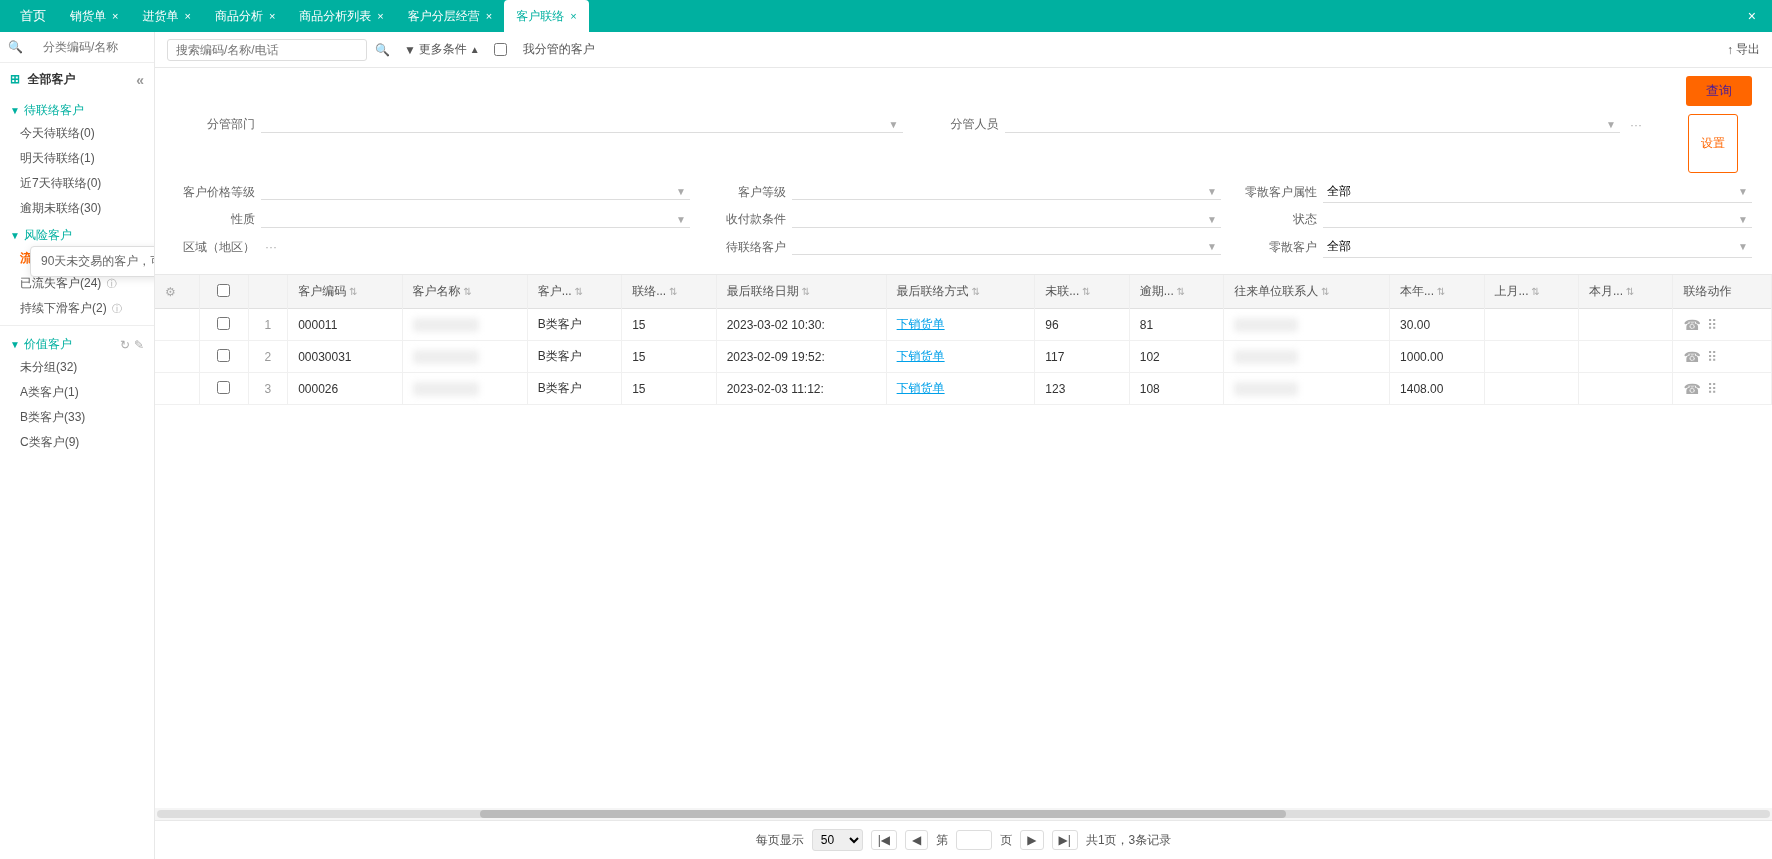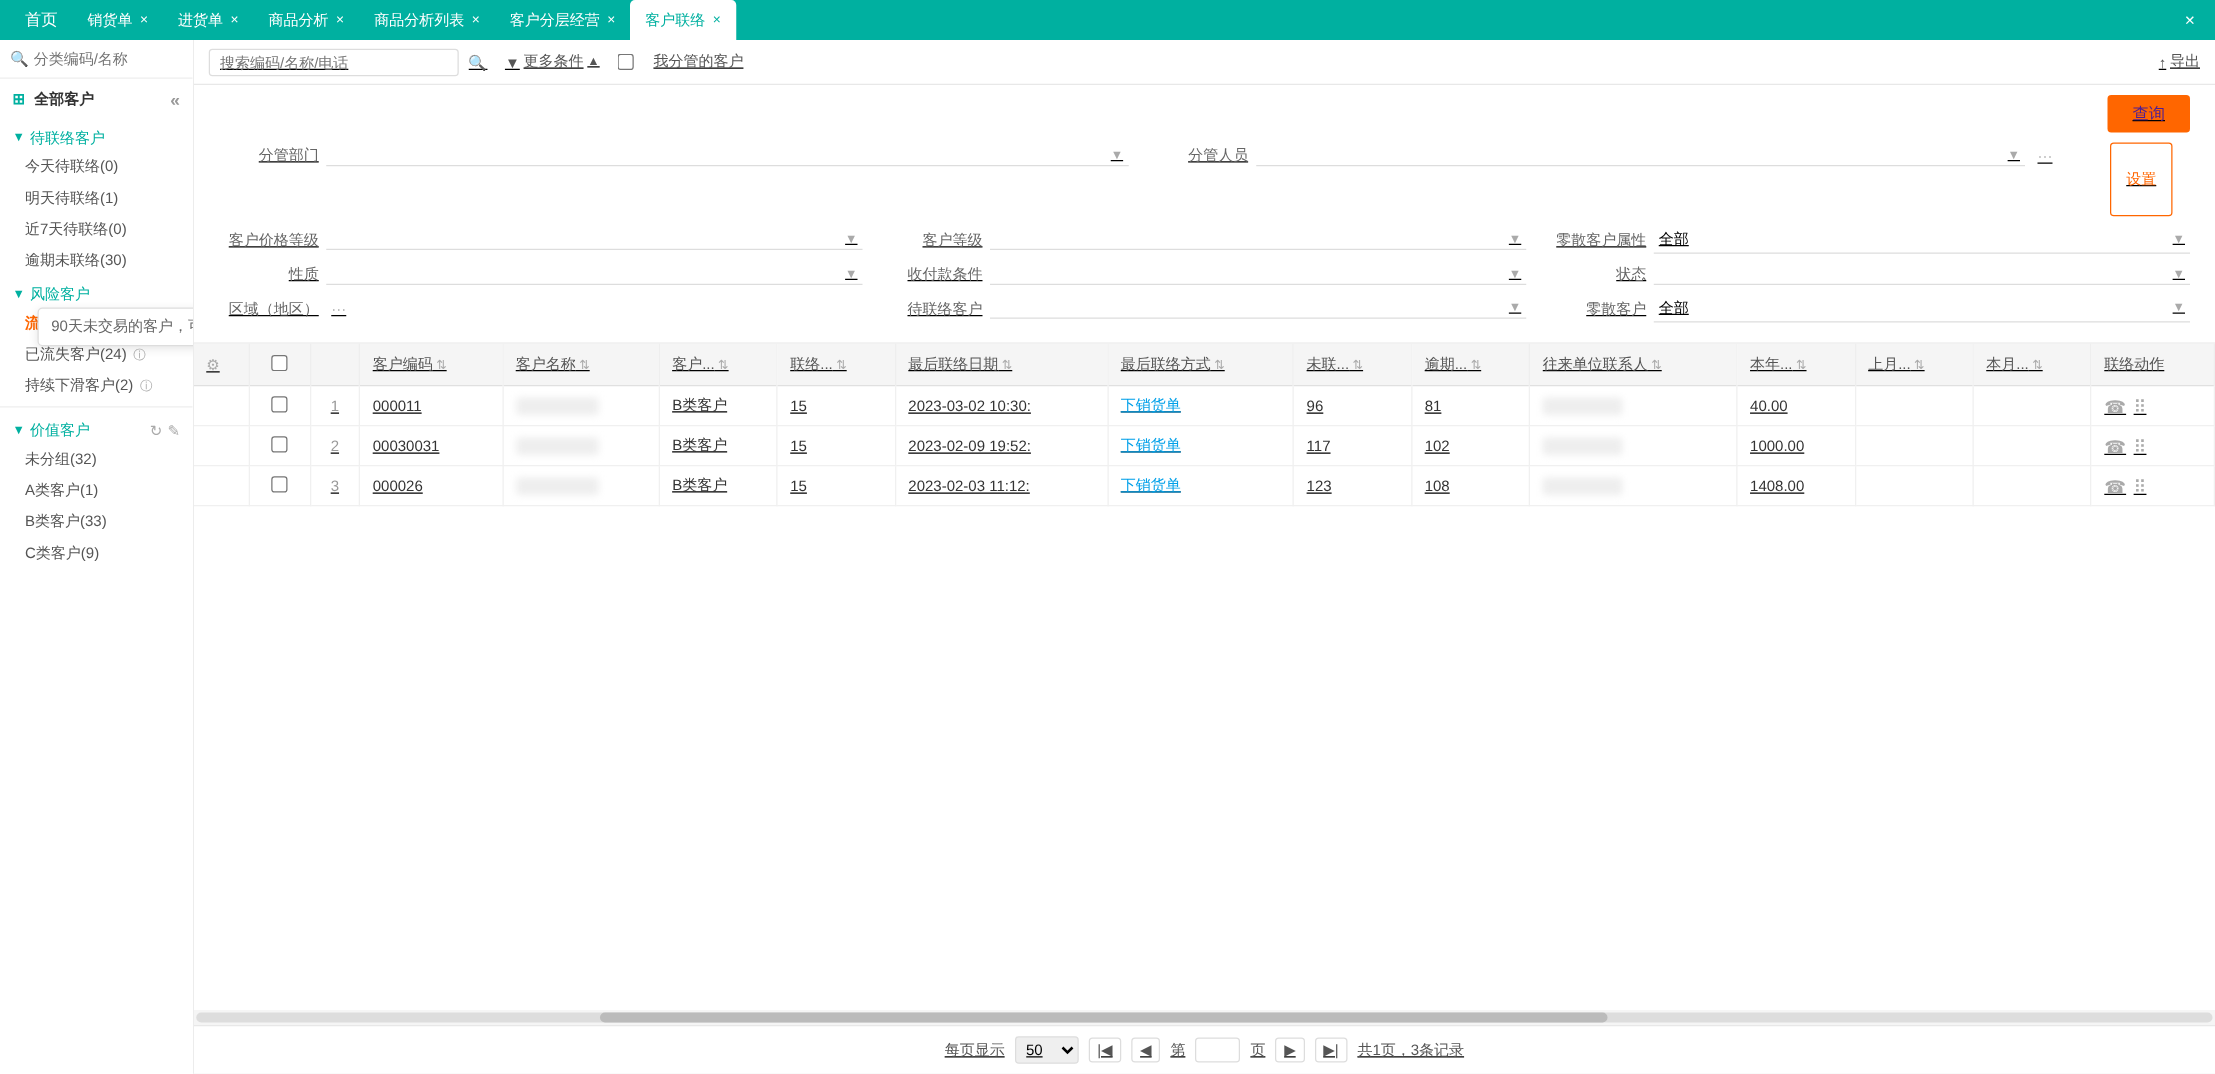--- a/index.html
+++ b/index.html
@@ -60,20 +60,21 @@
       align-items: center;
       padding: 8px 8px;
       border-bottom: 1px solid #eee;
     }
     .sidebar-search input {
       border: none;
       outline: none;
       flex: 1;
       font-size: 12px;
       color: #333;
+      margin-left: 16px;
     }
     .sidebar-search .search-icon {
       color: #aaa;
       margin-right: 4px;
     }
     .sidebar-header {
       display: flex;
       align-items: center;
       justify-content: space-between;
       padding: 8px 10px;
@@ -133,21 +134,20 @@
       border-top: 1px solid #eee;
       margin: 4px 0;
     }
 
     
     .content {
       flex: 1;
       display: flex;
       flex-direction: column;
       overflow: hidden;
-      text-decoration: underline;
     }
 
     
     .filter-bar {
       background: #fff;
       border-bottom: 1px solid #e8e8e8;
       padding: 6px 12px;
       display: flex;
       align-items: center;
       gap: 8px;
@@ -627,21 +627,21 @@
       <td class="row-num">1</td>
       <td>000011</td>
       <td><span class="blurred">&nbsp;&nbsp;&nbsp;&nbsp;&nbsp;&nbsp;&nbsp;&nbsp;</span></td>
       <td>B类客户</td>
       <td>15</td>
       <td>2023-03-02 10:30:</td>
       <td><span class="link-text">下销货单</span></td>
       <td>96</td>
       <td>81</td>
       <td><span class="blurred">&nbsp;&nbsp;&nbsp;&nbsp;&nbsp;&nbsp;&nbsp;</span></td>
-      <td>40.00</td>
+      <td>30.00</td>
       <td></td>
       <td></td>
       <td>
         <div class="action-icons">
           <span class="action-icon">☎</span>
           <span class="action-icon">⠿</span>
         </div>
       </td>
     </tr>
             <tr>

